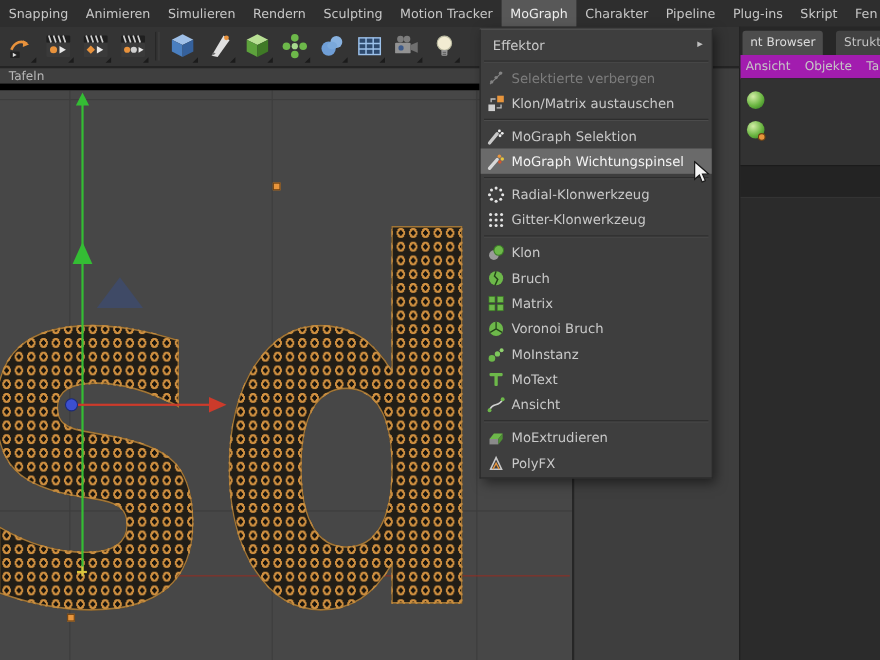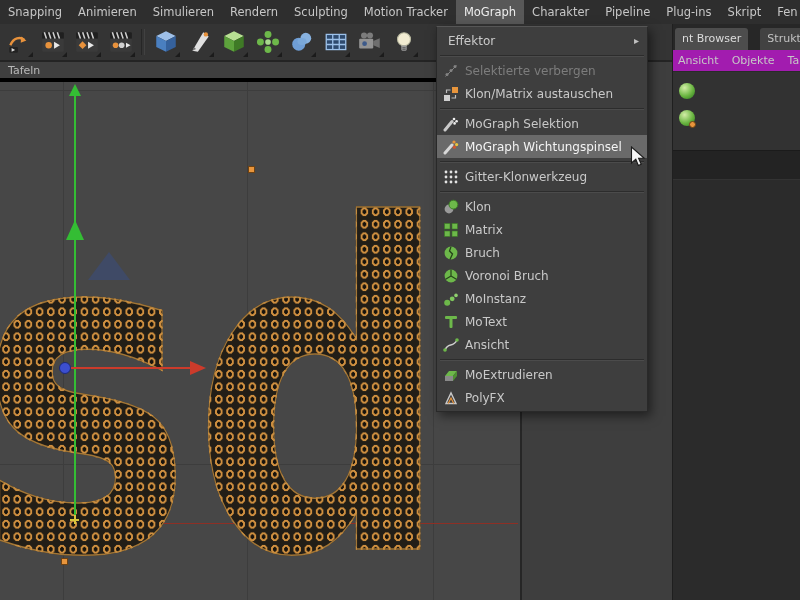--- a/index.html
+++ b/index.html
@@ -15,21 +15,21 @@
 
 
 .toolbar{position:absolute;left:0;top:24px;width:672px;height:38px;background:#343434;
   border-bottom:2px solid #242424;display:flex;align-items:center;gap:3px;padding:0 3px;z-index:5}
 .tb-btn{width:31px;height:31px;border-radius:3px;display:flex;align-items:center;justify-content:center;position:relative}
 .tb-btn.fly::after{content:"";position:absolute;right:1px;bottom:1px;border-left:5px solid transparent;border-bottom:5px solid #1b1b1b}
 .tb-sep{width:4px;height:26px;border-left:1px solid #262626;border-right:1px solid #414141;margin:0 2px}
 
 
 .viewport{position:absolute;left:0;top:62px;width:520px;height:538px;background:#474747;overflow:hidden;z-index:1}
-.vp-header{position:absolute;left:0;top:0;width:100%;height:20px;background:#3f3f3f;border-bottom:4px solid #000000;
+.vp-header{position:absolute;left:0;top:0;width:100%;height:20px;background:#3f3f3f;border-bottom:6px solid #000000;
   display:flex;align-items:center;color:#b8b8b8;font-size:11px;padding:0 8px;z-index:6}
 .pan-icon{position:absolute;right:58px;top:2px}
 .gv{position:absolute;top:20px;bottom:0;width:1px;background:#3d3d3d}
 .gh{position:absolute;left:0;right:0;height:1px;background:#3d3d3d}
 .world-x{position:absolute;left:0;top:461px;width:518px;height:1px;background:#8e2f25}
 .blue-tri{position:absolute;left:88px;top:190px;width:0;height:0;
   border-left:21px solid transparent;border-right:21px solid transparent;border-bottom:28px solid #3f4a66}
 .clone-text{position:absolute;left:-22px;top:106px;width:640px;line-height:1;
   font-weight:bold;font-size:450px;letter-spacing:0;color:transparent;
   transform:scaleX(.8);transform-origin:left top;
@@ -317,20 +317,37 @@
             <circle cx="11.4" cy="8.2" r="1.6" fill="#d2552f"></circle>
           </svg>
         </span>
       <span>MoGraph Wichtungspinsel</span>
     </div>
     <div class="dd-sep"></div>
     <div class="dd-item">
       <span class="mi-ic">
           <svg width="16" height="16" viewBox="0 0 16 16">
             <g fill="#e4e4e4">
+              <circle cx="8" cy="2" r="1.4"></circle>
+              <circle cx="12.2" cy="3.8" r="1.4"></circle>
+              <circle cx="14" cy="8" r="1.4"></circle>
+              <circle cx="12.2" cy="12.2" r="1.4"></circle>
+              <circle cx="8" cy="14" r="1.4"></circle>
+              <circle cx="3.8" cy="12.2" r="1.4"></circle>
+              <circle cx="2" cy="8" r="1.4"></circle>
+              <circle cx="3.8" cy="3.8" r="1.4"></circle>
+            </g>
+          </svg>
+        </span>
+      <span>Radial-Klonwerkzeug</span>
+    </div>
+    <div class="dd-item">
+      <span class="mi-ic">
+          <svg width="16" height="16" viewBox="0 0 16 16">
+            <g fill="#e4e4e4">
               <circle cx="3" cy="3" r="1.4"></circle>
               <circle cx="8" cy="3" r="1.4"></circle>
               <circle cx="13" cy="3" r="1.4"></circle>
               <circle cx="3" cy="8" r="1.4"></circle>
               <circle cx="8" cy="8" r="1.4"></circle>
               <circle cx="13" cy="8" r="1.4"></circle>
               <circle cx="3" cy="13" r="1.4"></circle>
               <circle cx="8" cy="13" r="1.4"></circle>
               <circle cx="13" cy="13" r="1.4"></circle>
             </g>
@@ -344,43 +361,43 @@
           <svg width="16" height="16" viewBox="0 0 16 16">
             <circle cx="6" cy="10" r="4.4" fill="#9a9a9a"></circle>
             <circle cx="10.4" cy="5.6" r="4.4" fill="#6db84a" stroke="#3c7d26"></circle>
           </svg>
         </span>
       <span>Klon</span>
     </div>
     <div class="dd-item">
       <span class="mi-ic">
           <svg width="16" height="16" viewBox="0 0 16 16">
+            <circle cx="8" cy="8" r="6.4" fill="#6db84a"></circle>
+            <path d="M8 1.6 L6.5 6 L9.5 9 L7 14.4" stroke="#25441a" stroke-width="1.3" fill="none"></path>
+          </svg>
+        </span>
+      <span>Bruch</span>
+    </div>
+    <div class="dd-item">
+      <span class="mi-ic">
+          <svg width="16" height="16" viewBox="0 0 16 16">
             <g fill="#6db84a" stroke="#3a7a22" stroke-width=".6">
               <rect x="1.5" y="1.5" width="5.5" height="5.5"></rect>
               <rect x="9" y="1.5" width="5.5" height="5.5"></rect>
               <rect x="1.5" y="9" width="5.5" height="5.5"></rect>
               <rect x="9" y="9" width="5.5" height="5.5"></rect>
             </g>
           </svg>
         </span>
       <span>Matrix</span>
     </div>
     <div class="dd-item">
       <span class="mi-ic">
           <svg width="16" height="16" viewBox="0 0 16 16">
             <circle cx="8" cy="8" r="6.4" fill="#6db84a"></circle>
-            <path d="M8 1.6 L6.5 6 L9.5 9 L7 14.4" stroke="#25441a" stroke-width="1.3" fill="none"></path>
-          </svg>
-        </span>
-      <span>Bruch</span>
-    </div>
-    <div class="dd-item">
-      <span class="mi-ic">
-          <svg width="16" height="16" viewBox="0 0 16 16">
-            <circle cx="8" cy="8" r="6.4" fill="#6db84a"></circle>
             <path d="M8 8 V1.6 M8 8 L2.6 11.2 M8 8 L13.4 11.2" stroke="#25441a" stroke-width="1.2" fill="none"></path>
           </svg>
         </span>
       <span>Voronoi Bruch</span>
     </div>
     <div class="dd-item">
       <span class="mi-ic">
           <svg width="16" height="16" viewBox="0 0 16 16">
             <circle cx="4.2" cy="11.8" r="3" fill="#6db84a"></circle>
             <circle cx="9.2" cy="7.8" r="2.4" fill="#7ec75c"></circle>

